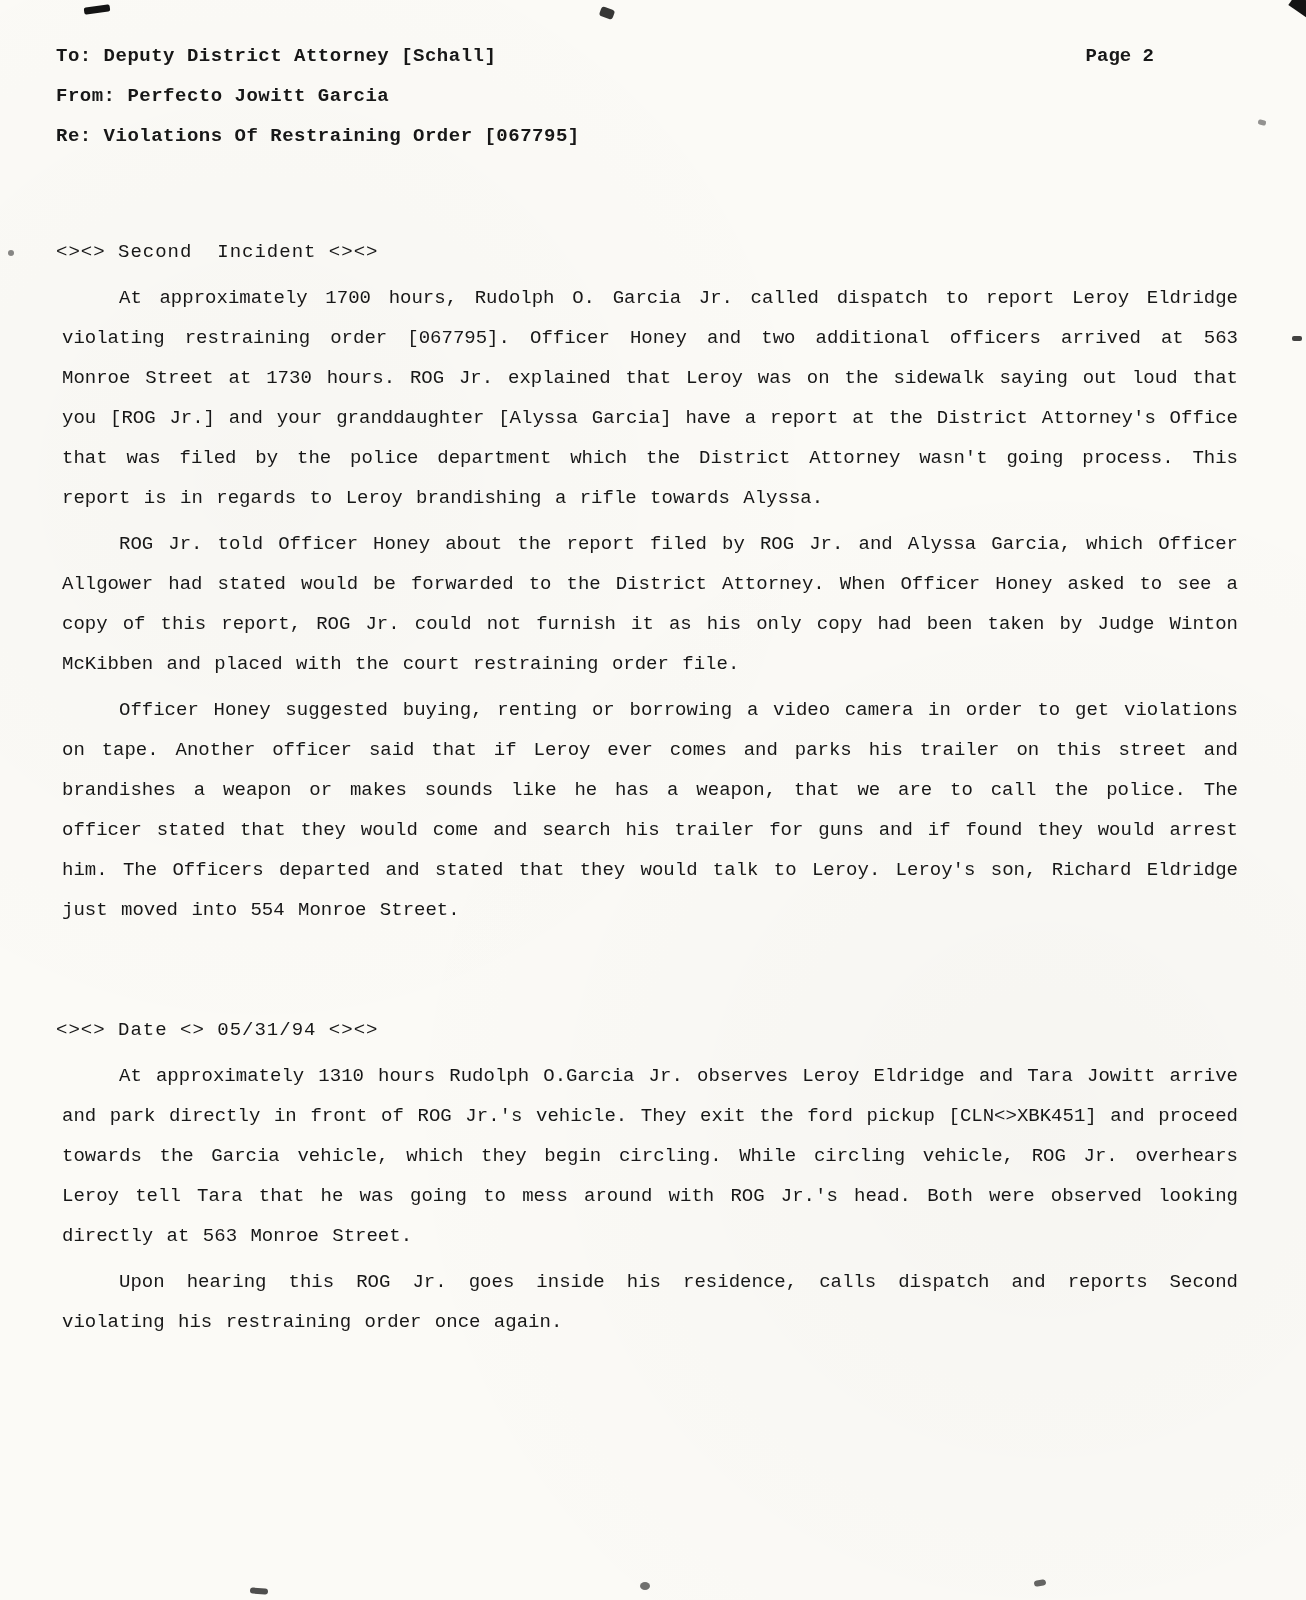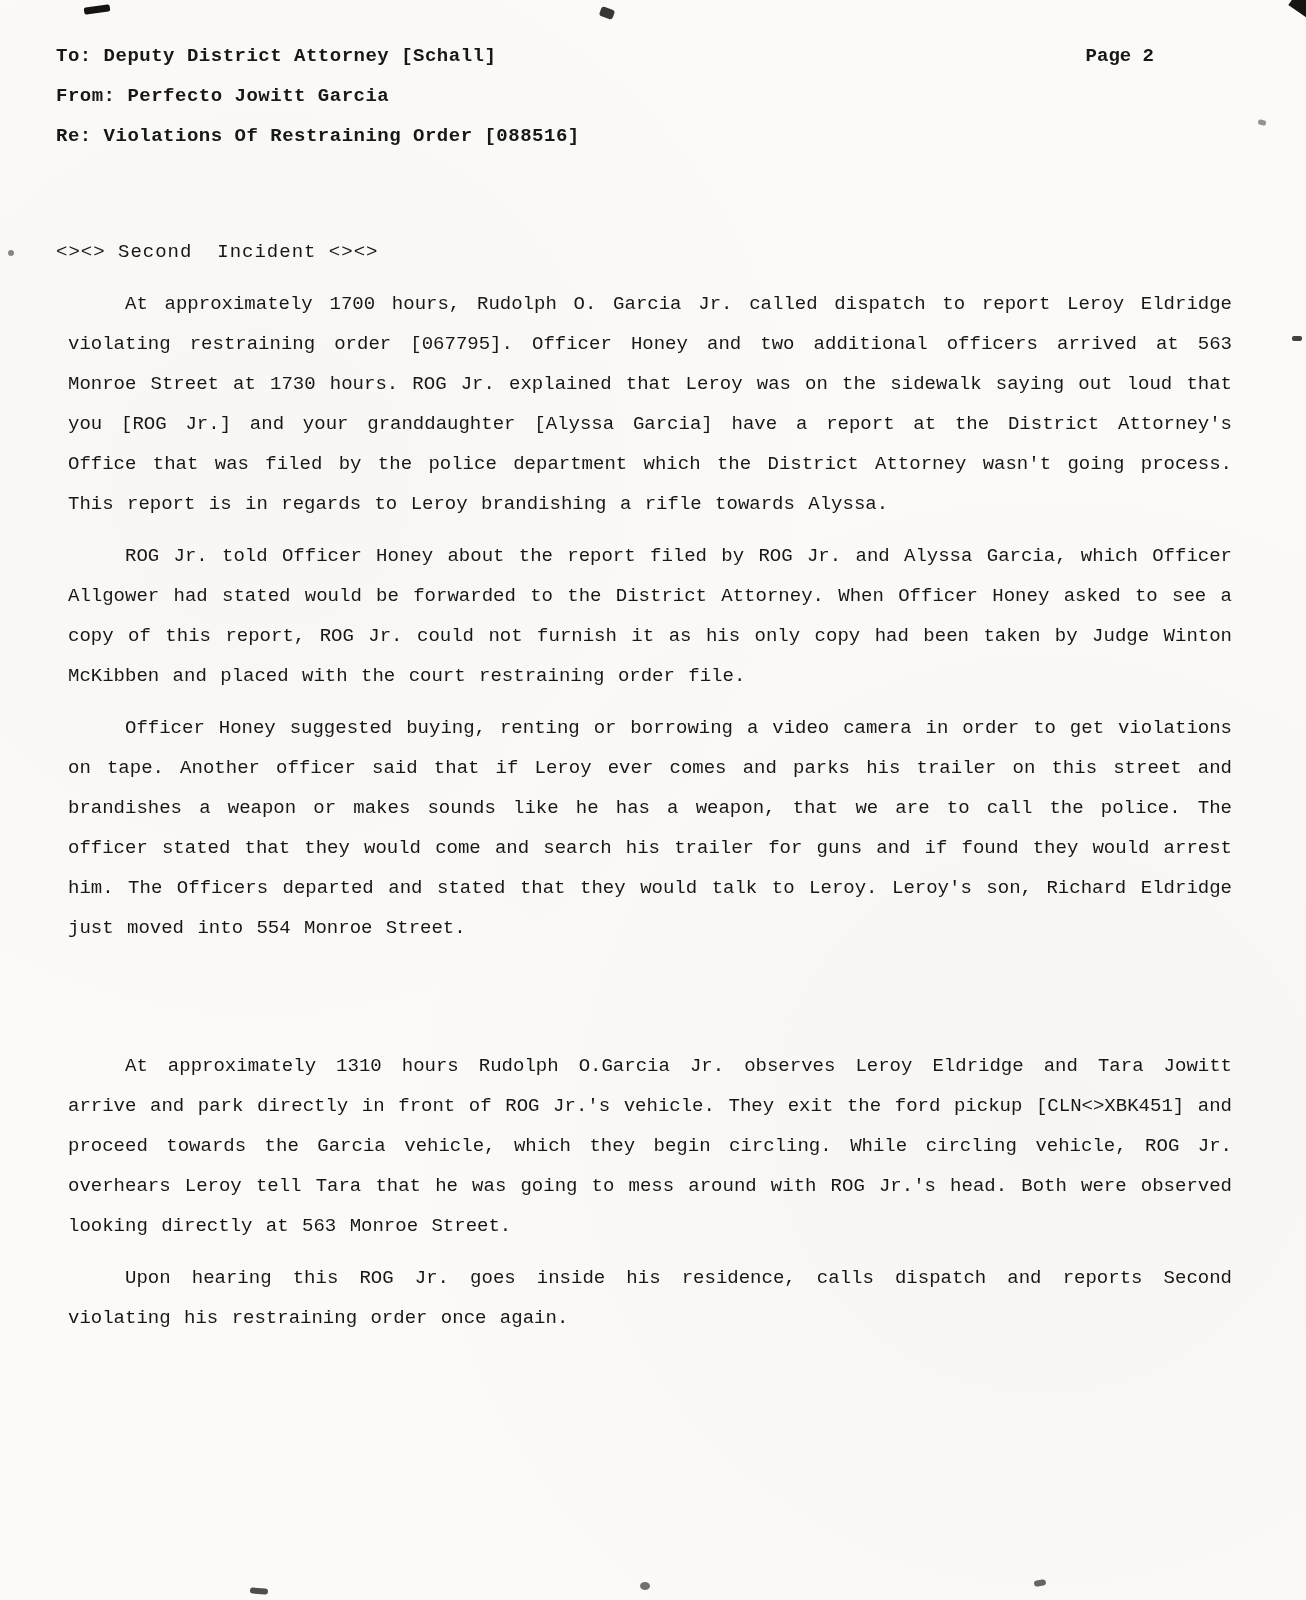--- a/index.html
+++ b/index.html
@@ -42,21 +42,21 @@
     margin-top: 0;
   }
   .section-gap-1 { height: 76px; }
   .section-gap-2 { height: 74px; }
   .heading {
     font-weight: normal;
     white-space: pre;
     letter-spacing: 1px;
   }
   p.body-para {
-    margin: 12px;
+    margin: 6px;
     text-align: justify;
     text-indent: 5ch;
     word-spacing: 2px;
   }
   
   .artifact {
     position: absolute;
     background: #141414;
   }
   .a1 { left: 84px; top: 6px; width: 26px; height: 7px; transform: rotate(-8deg); border-radius: 2px; }
@@ -81,34 +81,35 @@
   <span class="artifact a5"></span>
   <span class="artifact a6"></span>
   <span class="artifact a7"></span>
   <span class="artifact a8"></span>
   <span class="artifact a9"></span>
 
   <div class="header-row">
     <div class="header-left">
       <div>To: Deputy District Attorney [Schall]</div>
       <div>From: Perfecto Jowitt Garcia</div>
-      <div>Re: Violations Of Restraining Order [088516]</div>
+      <div>Re: Violations Of Restraining Order [067795]</div>
     </div>
     <div class="page-number">Page 2</div>
   </div>
 
   <div class="section-gap-1"></div>
 
   <div class="section">
     <div class="heading">&lt;&gt;&lt;&gt; Second  Incident &lt;&gt;&lt;&gt;</div>
     <p class="body-para">At approximately 1700 hours, Rudolph O. Garcia Jr. called dispatch to report Leroy Eldridge violating restraining order [067795]. Officer Honey and two additional officers arrived at 563 Monroe Street at 1730 hours. ROG Jr. explained that Leroy was on the sidewalk saying out loud that you [ROG Jr.] and your granddaughter [Alyssa Garcia] have a report at the District Attorney's Office that was filed by the police department which the District Attorney wasn't going process. This report is in regards to Leroy brandishing a rifle towards Alyssa.</p>
     <p class="body-para">ROG Jr. told Officer Honey about the report filed by ROG Jr. and Alyssa Garcia, which Officer Allgower had stated would be forwarded to the District Attorney. When Officer Honey asked to see a copy of this report, ROG Jr. could not furnish it as his only copy had been taken by Judge Winton McKibben and placed with the court restraining order file.</p>
     <p class="body-para">Officer Honey suggested buying, renting or borrowing a video camera in order to get violations on tape. Another officer said that if Leroy ever comes and parks his trailer on this street and brandishes a weapon or makes sounds like he has a weapon, that we are to call the police. The officer stated that they would come and search his trailer for guns and if found they would arrest him. The Officers departed and stated that they would talk to Leroy. Leroy's son, Richard Eldridge just moved into 554 Monroe Street.</p>
   </div>
 
   <div class="section-gap-2"></div>
 
   <div class="section">
+    <div class="heading">&lt;&gt;&lt;&gt; Date &lt;&gt; 05/31/94 &lt;&gt;&lt;&gt;</div>
     <p class="body-para">At approximately 1310 hours Rudolph O.Garcia Jr. observes Leroy Eldridge and Tara Jowitt arrive and park directly in front of ROG Jr.'s vehicle. They exit the ford pickup [CLN&lt;&gt;XBK451] and proceed towards the Garcia vehicle, which they begin circling. While circling vehicle, ROG Jr. overhears Leroy tell Tara that he was going to mess around with ROG Jr.'s head. Both were observed looking directly at 563 Monroe Street.</p>
     <p class="body-para">Upon hearing this ROG Jr. goes inside his residence, calls dispatch and reports Second violating his restraining order once again.</p>
   </div>
 
 </div>
 
 </body></html>

